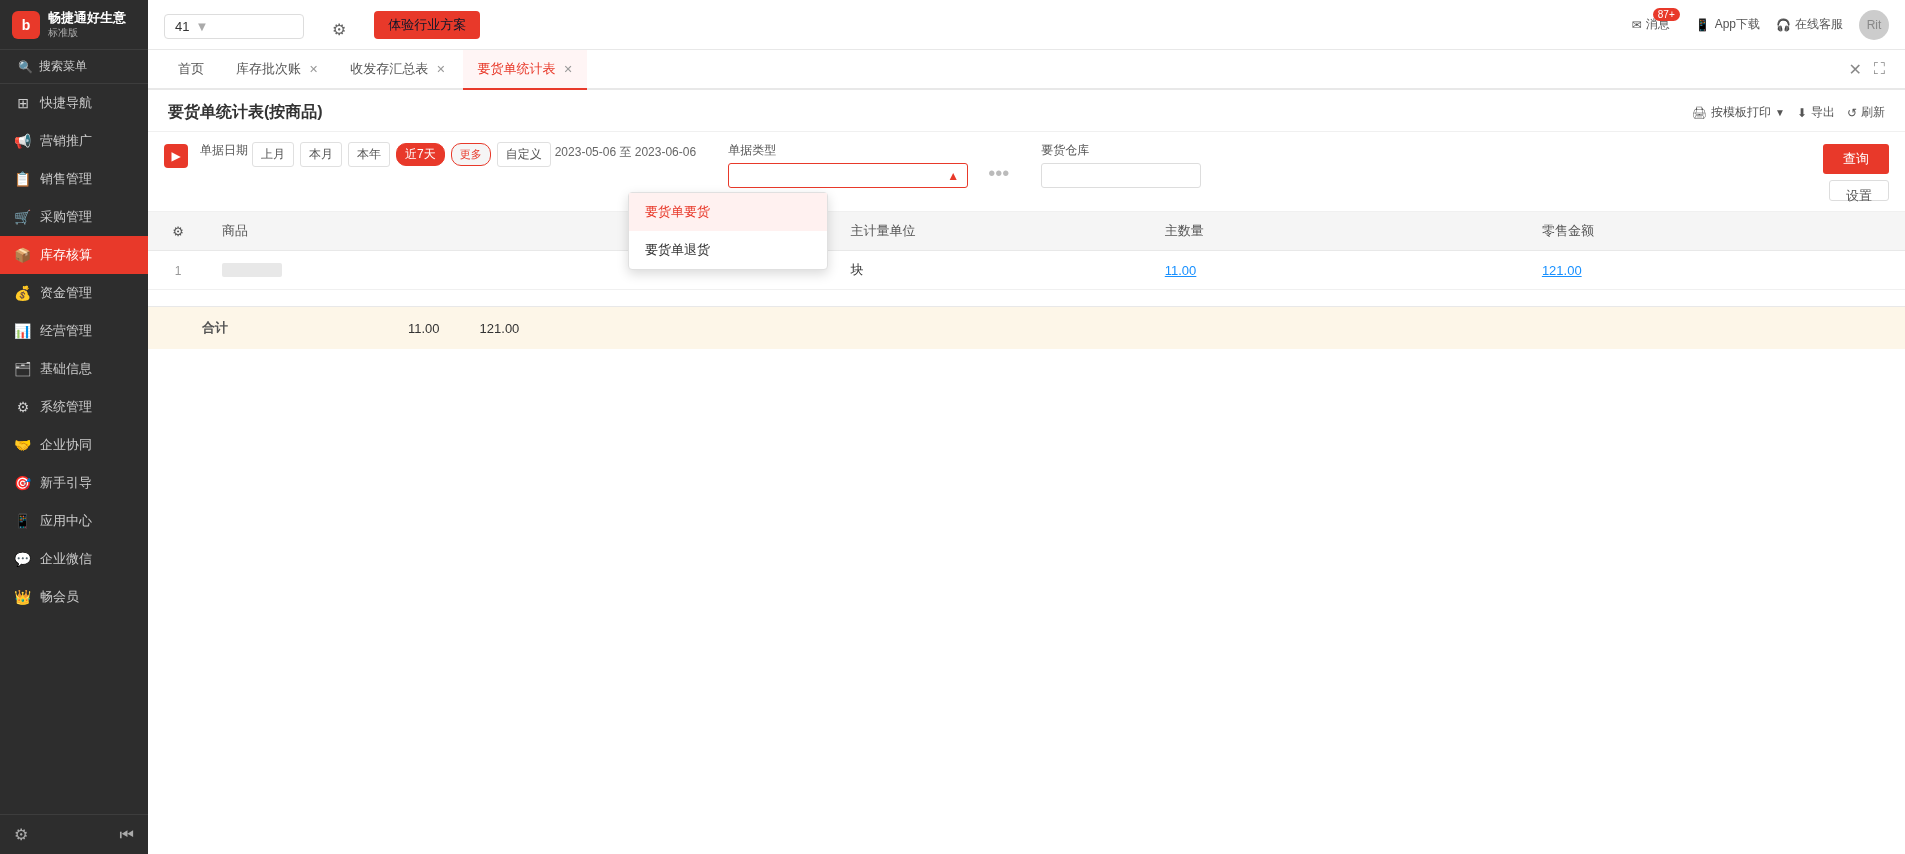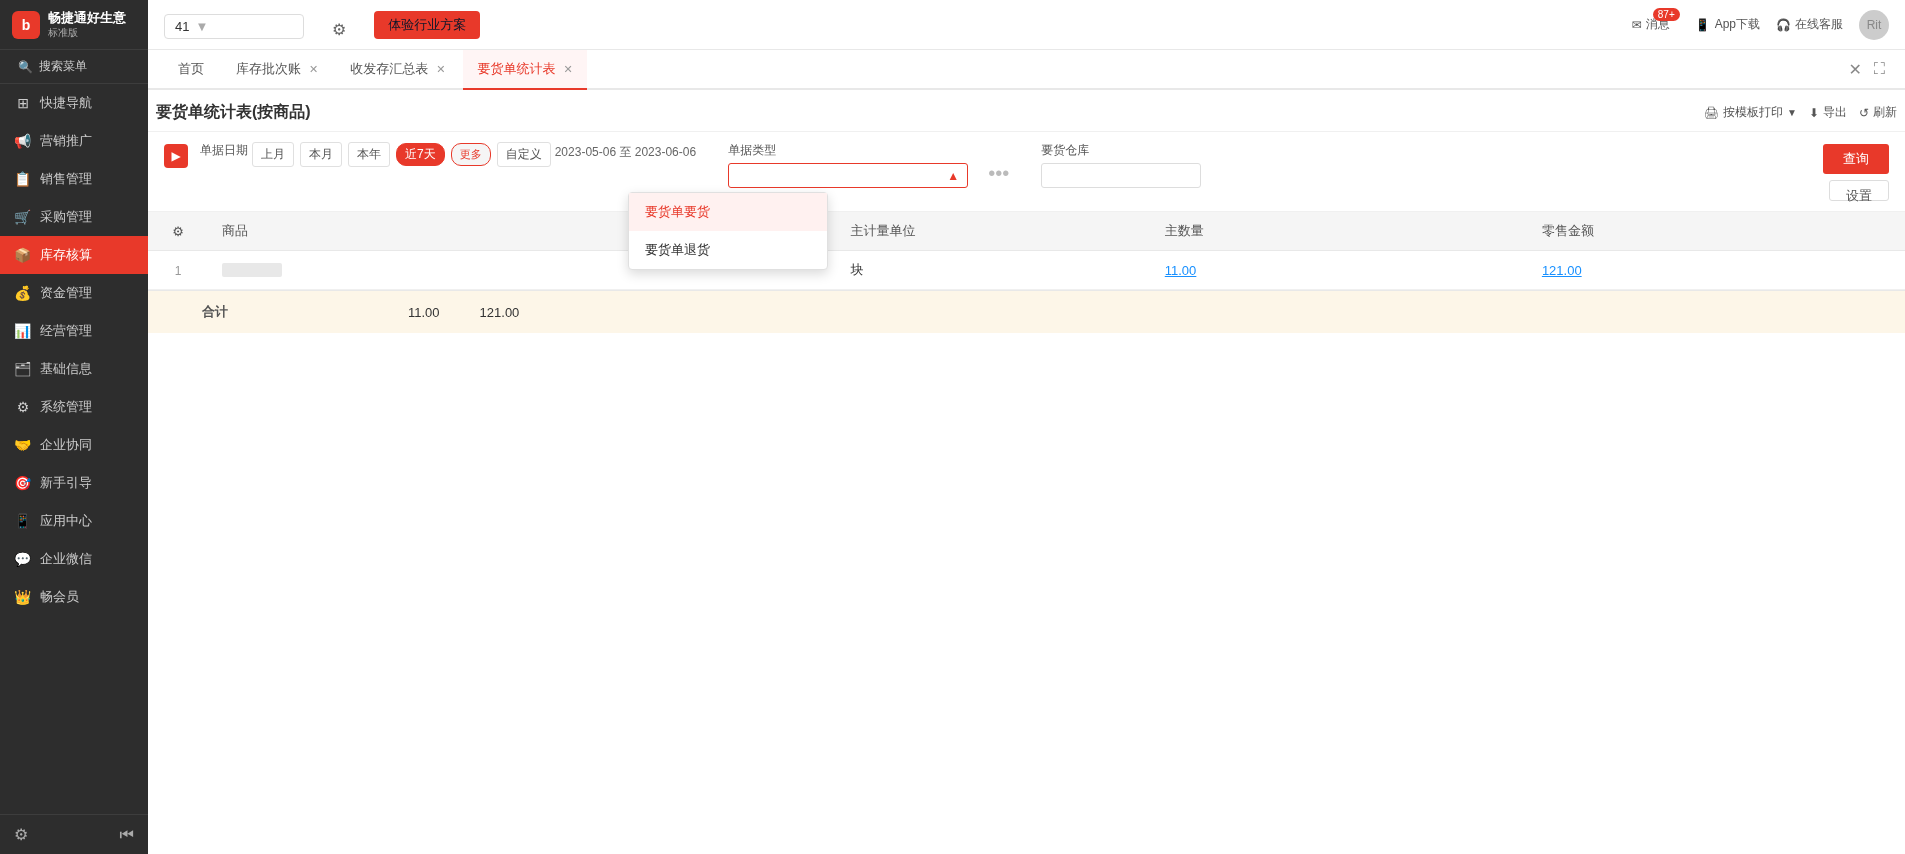--- a/index.html
+++ b/index.html
@@ -128,21 +128,21 @@
     .page-container {
       background: #fff;
       margin: 0;
       padding: 0;
       min-height: 100%;
     }
 
     
     .page-header {
       display: flex; align-items: center; justify-content: space-between;
-      padding: 12px 8px 8px;
+      padding: 12px 20px 8px;
       border-bottom: 1px solid #f0f0f0;
     }
     .page-title { font-size: 16px; font-weight: bold; color: #333; }
     .page-actions { display: flex; align-items: center; gap: 12px; }
     .btn-print { display: flex; align-items: center; gap: 4px; color: #555; font-size: 12px; cursor: pointer; }
     .btn-export { display: flex; align-items: center; gap: 4px; color: #555; font-size: 12px; cursor: pointer; }
     .btn-refresh { display: flex; align-items: center; gap: 4px; color: #555; font-size: 12px; cursor: pointer; }
 
     
     .filter-bar {
@@ -247,20 +247,21 @@
 
     
     .table-footer {
       background: #fdf6e8;
       display: flex;
       align-items: center;
       padding: 12px 14px;
       border-top: 1px solid #e8e8e8;
       font-size: 13px;
       gap: 40px;
+      margin-top: 16px;
     }
     .table-footer .footer-label { color: #555; font-weight: bold; padding-left: 40px; }
     .table-footer .footer-val { color: #333; }
 
     .col-settings { width: 40px; }
     .col-product { min-width: 200px; }
     .col-unit { min-width: 100px; }
     .col-qty { min-width: 120px; }
     .col-amount { min-width: 120px; }
 

